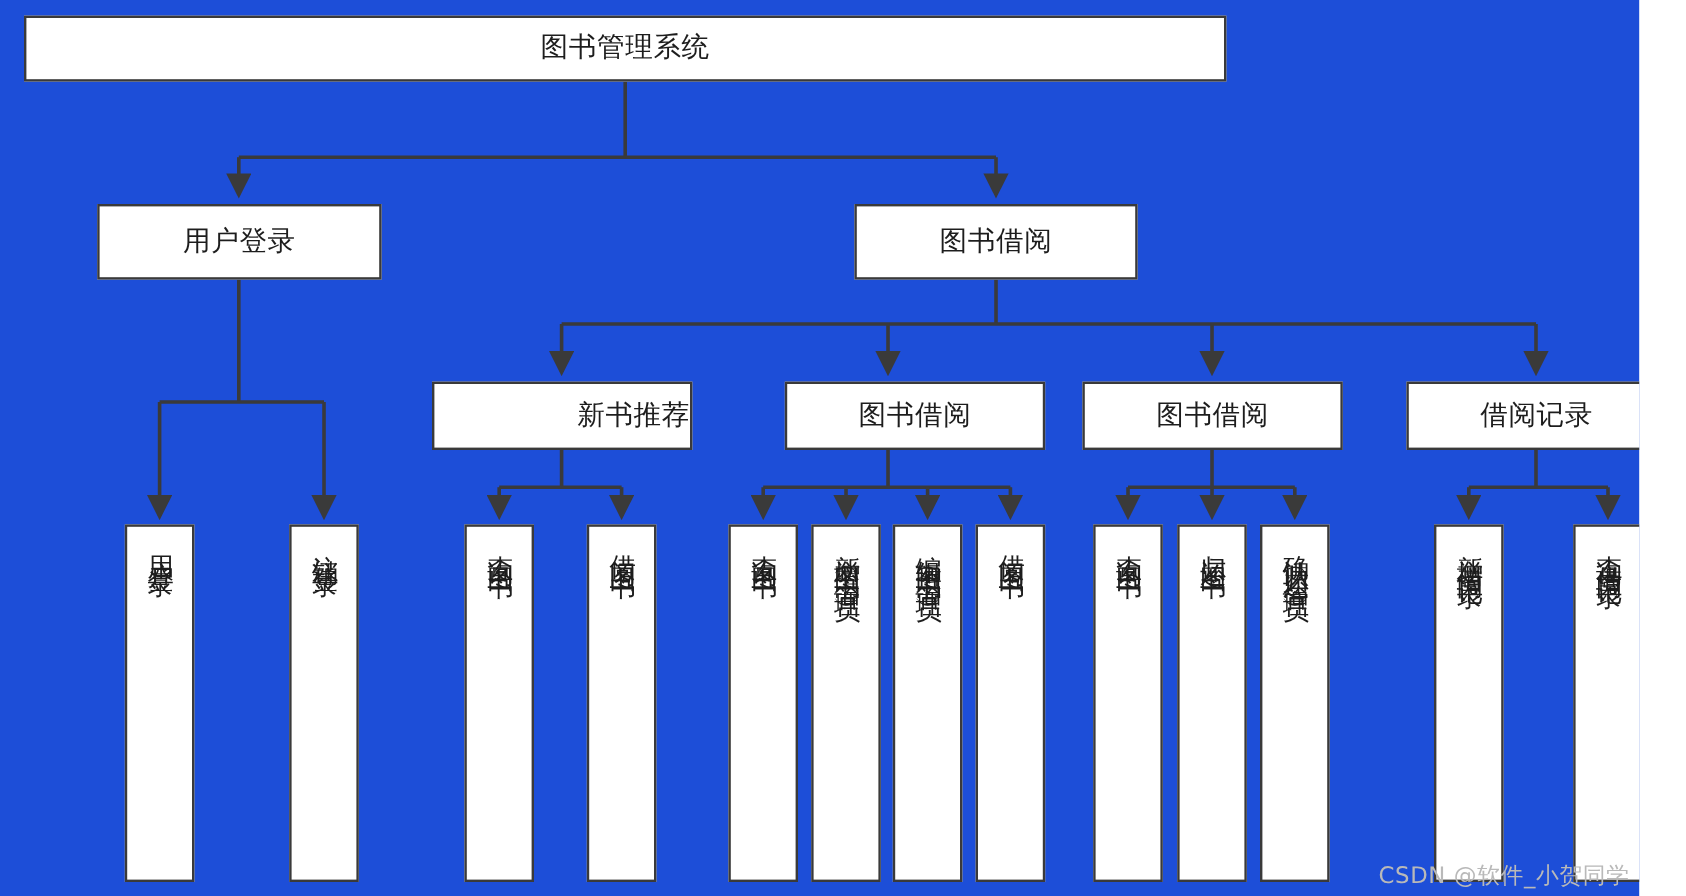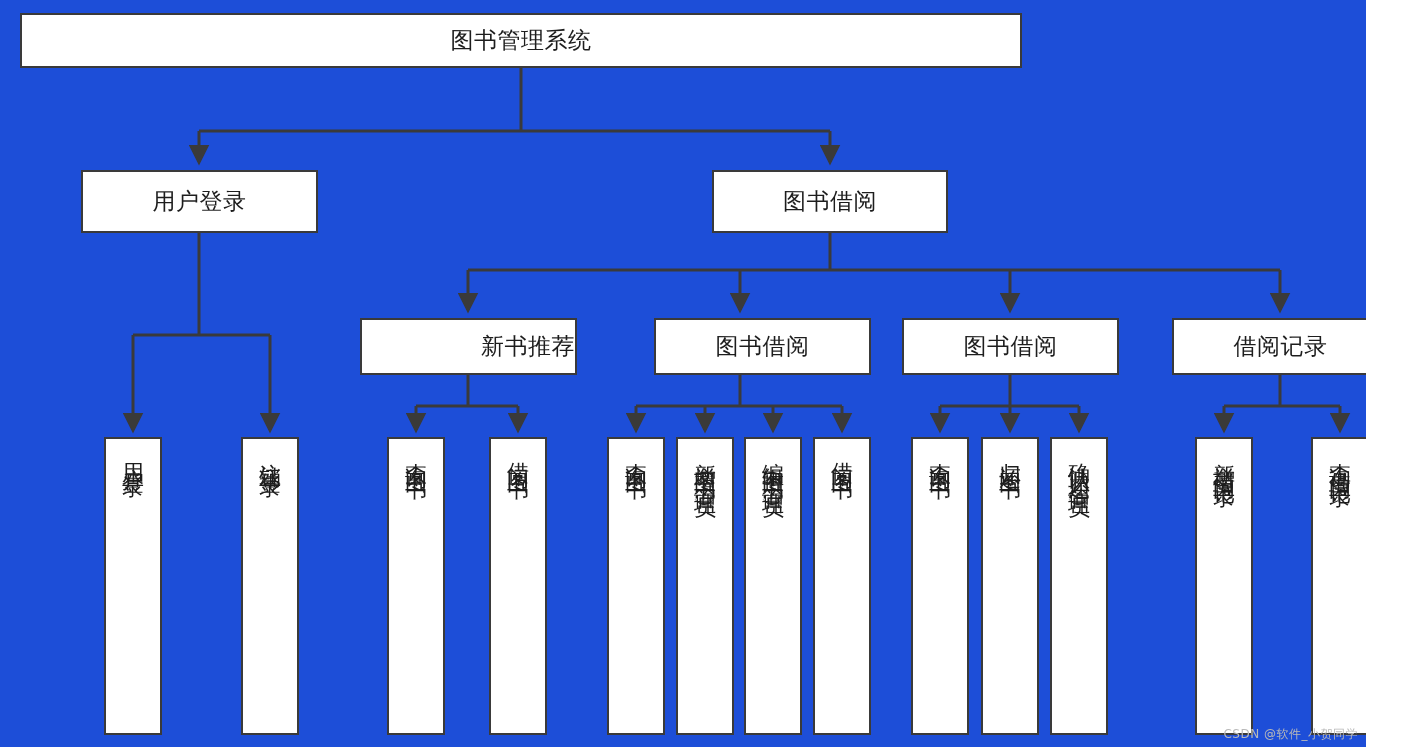--- a/index.html
+++ b/index.html
@@ -62,21 +62,21 @@
     text-orientation: upright;
     font-size: 22px;
     line-height: 1.0;
     letter-spacing: 5px;
     white-space: nowrap;
   }
   #watermark {
     position: absolute;
     right: 8px;
     bottom: 4px;
-    font-size: 12px;
+    font-size: 19px;
     color: #b9b9b9;
     z-index: 5;
     white-space: nowrap;
     letter-spacing: 0.5px;
   }
 </style>
 </head>
 <body>
 
 <div id="canvas">

